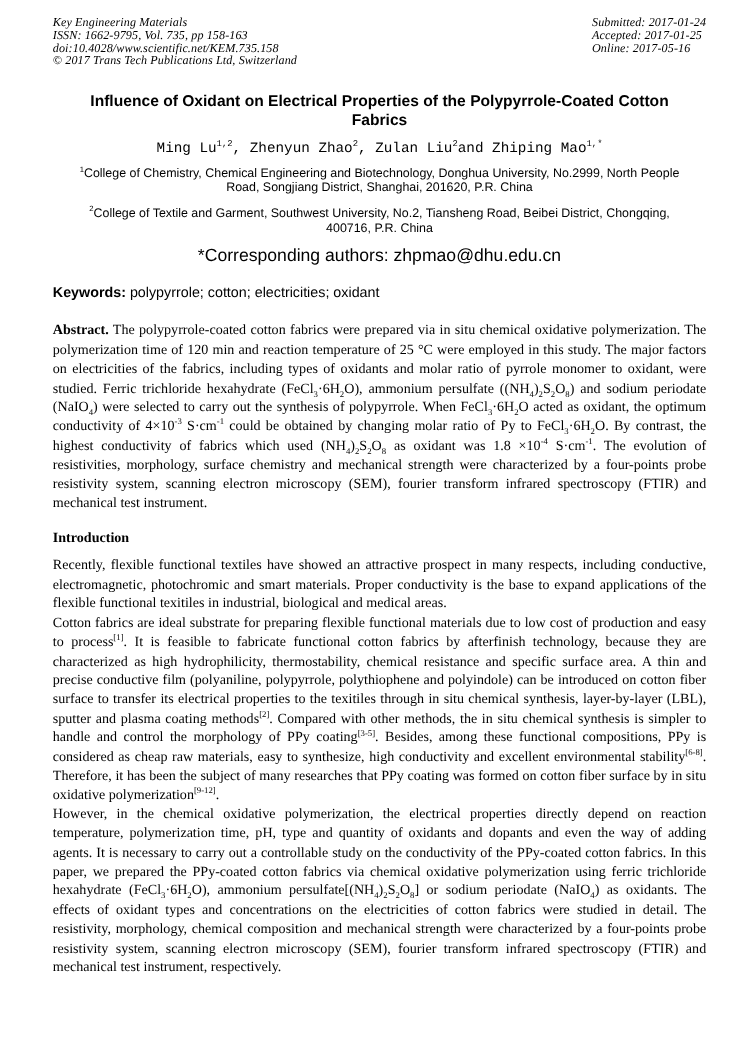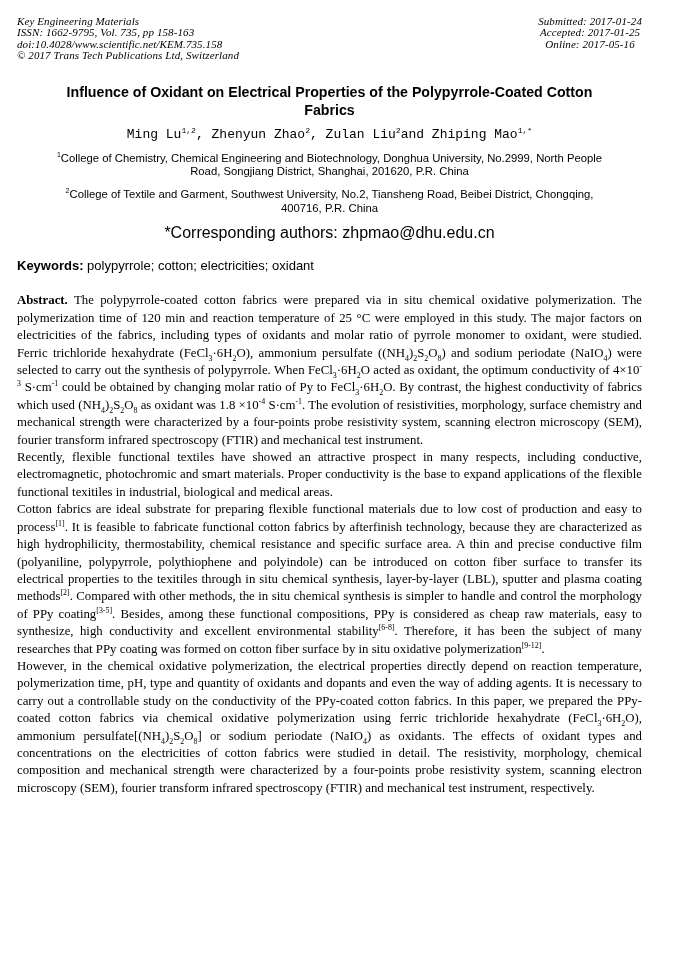--- a/index.html
+++ b/index.html
@@ -5,36 +5,36 @@
   html, body {
     margin: 0;
     padding: 0;
     background: #ffffff;
   }
   .page {
     position: relative;
     width: 678px;
     height: 937px;
     box-sizing: border-box;
-    padding: 16px 36px 0 17px;
+    padding: 16px 36px 0 48px;
     background: #ffffff;
     color: #000000;
     overflow: hidden;
   }
   
   .hdr {
     display: flex;
     justify-content: space-between;
     font-family: "Liberation Serif", serif;
     font-style: italic;
     font-size: 11px;
     line-height: 11.4px;
     letter-spacing: 0.1px;
   }
-  .hdr-right { text-align: center; }
+  .hdr-right { text-align: left; }
   
   .title {
     font-family: Liberation Sans, sans-serif;
     font-weight: bold;
     font-size: 14.2px;
     line-height: 18.5px;
     text-align: center;
     margin: 21px auto 0 auto;
     max-width: 566px;
   }
@@ -121,18 +121,19 @@
   <p class="affil"><sup>1</sup>College of Chemistry, Chemical Engineering and Biotechnology, Donghua University, No.2999, North People Road, Songjiang District, Shanghai, 201620, P.R. China</p>
 
   <p class="affil"><sup>2</sup>College of Textile and Garment, Southwest University, No.2, Tiansheng Road, Beibei District, Chongqing, 400716, P.R. China</p>
 
   <p class="corresponding">*Corresponding authors: zhpmao@dhu.edu.cn</p>
 
   <p class="keywords"><b>Keywords:</b><span> polypyrrole; cotton; electricities; oxidant</span></p>
 
   <p class="body-para abstract"><b>Abstract.</b><span> The polypyrrole-coated cotton fabrics were prepared via in situ chemical oxidative polymerization. The polymerization time of 120 min and reaction temperature of 25 °C were employed in this study. The major factors on electricities of the fabrics, including types of oxidants and molar ratio of pyrrole monomer to oxidant, were studied. Ferric trichloride hexahydrate (FeCl<sub>3</sub>·6H<sub>2</sub>O), ammonium persulfate ((NH<sub>4</sub>)<sub>2</sub>S<sub>2</sub>O<sub>8</sub>) and sodium periodate (NaIO<sub>4</sub>) were selected to carry out the synthesis of polypyrrole. When FeCl<sub>3</sub>·6H<sub>2</sub>O acted as oxidant, the optimum conductivity of 4×10<sup>-3</sup> S·cm<sup>-1</sup> could be obtained by changing molar ratio of Py to FeCl<sub>3</sub>·6H<sub>2</sub>O. By contrast, the highest conductivity of fabrics which used (NH<sub>4</sub>)<sub>2</sub>S<sub>2</sub>O<sub>8</sub> as oxidant was 1.8 ×10<sup>-4</sup> S·cm<sup>-1</sup>. The evolution of resistivities, morphology, surface chemistry and mechanical strength were characterized by a four-points probe resistivity system, scanning electron microscopy (SEM), fourier transform infrared spectroscopy (FTIR) and mechanical test instrument.</span></p>
 
+  <h2 class="section-heading">Introduction</h2>
 
   <p class="body-para">Recently, flexible functional textiles have showed an attractive prospect in many respects, including conductive, electromagnetic, photochromic and smart materials. Proper conductivity is the base to expand applications of the flexible functional texitiles in industrial, biological and medical areas.</p>
   <p class="body-para">Cotton fabrics are ideal substrate for preparing flexible functional materials due to low cost of production and easy to process<sup>[1]</sup>. It is feasible to fabricate functional cotton fabrics by afterfinish technology, because they are characterized as high hydrophilicity, thermostability, chemical resistance and specific surface area. A thin and precise conductive film (polyaniline, polypyrrole, polythiophene and polyindole) can be introduced on cotton fiber surface to transfer its electrical properties to the texitiles through in situ chemical synthesis, layer-by-layer (LBL), sputter and plasma coating methods<sup>[2]</sup>. Compared with other methods, the in situ chemical synthesis is simpler to handle and control the morphology of PPy coating<sup>[3-5]</sup>. Besides, among these functional compositions, PPy is considered as cheap raw materials, easy to synthesize, high conductivity and excellent environmental stability<sup>[6-8]</sup>. Therefore, it has been the subject of many researches that PPy coating was formed on cotton fiber surface by in situ oxidative polymerization<sup>[9-12]</sup>.</p>
   <p class="body-para">However, in the chemical oxidative polymerization, the electrical properties directly depend on reaction temperature, polymerization time, pH, type and quantity of oxidants and dopants and even the way of adding agents. It is necessary to carry out a controllable study on the conductivity of the PPy-coated cotton fabrics. In this paper, we prepared the PPy-coated cotton fabrics via chemical oxidative polymerization using ferric trichloride hexahydrate (FeCl<sub>3</sub>·6H<sub>2</sub>O), ammonium persulfate[(NH<sub>4</sub>)<sub>2</sub>S<sub>2</sub>O<sub>8</sub>] or sodium periodate (NaIO<sub>4</sub>) as oxidants. The effects of oxidant types and concentrations on the electricities of cotton fabrics were studied in detail. The resistivity, morphology, chemical composition and mechanical strength were characterized by a four-points probe resistivity system, scanning electron microscopy (SEM), fourier transform infrared spectroscopy (FTIR) and mechanical test instrument, respectively.</p>
 
 </div>
 
 </body></html>

